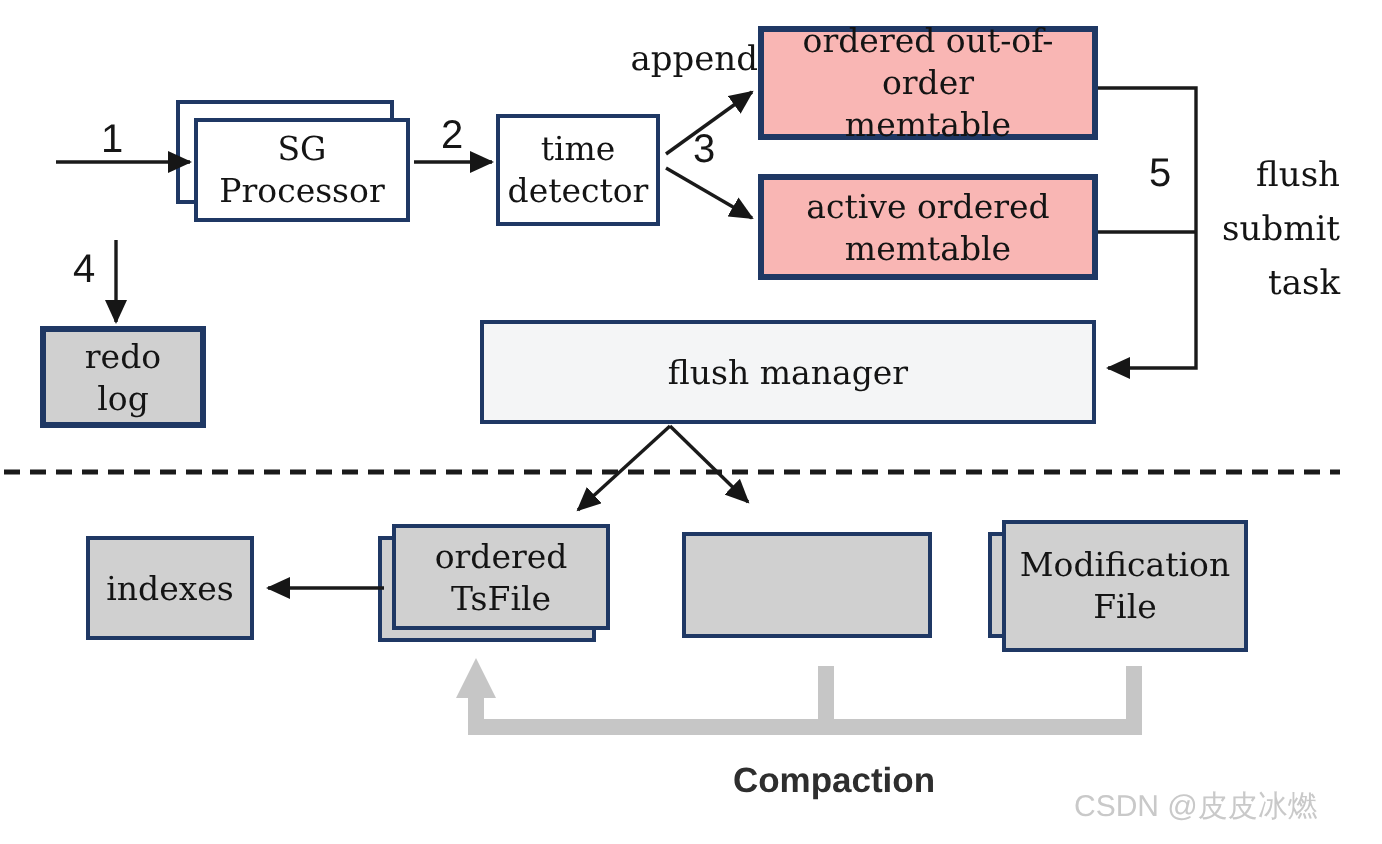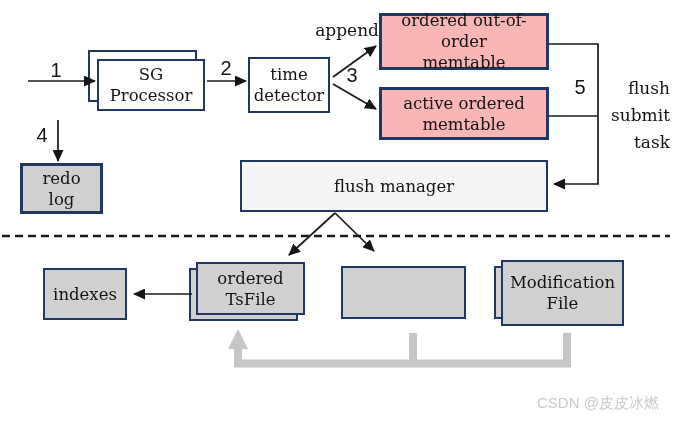--- a/index.html
+++ b/index.html
@@ -48,20 +48,21 @@
   <div class="num" style="left:341px;top:64px;">3</div>
   <div class="num" style="left:31px;top:124px;">4</div>
   <div class="num" style="left:569px;top:76px;">5</div>
 
   <div class="freelabel" style="left:303px;top:20px;width:76px;">append</div>
   <div class="freelabel submit-note" style="left:606px;top:75px;width:64px;">
     <div>flush</div>
     <div>submit</div>
     <div>task</div>
   </div>
+  <div class="compaction-label" style="left:352px;top:380px;width:130px;">Compaction</div>
   <div class="watermark" style="left:537px;top:394px;">CSDN @皮皮冰燃</div>
 
   <div class="box" style="left:88px;top:50px;width:109px;height:52px;"></div>
   <div class="box" style="left:97px;top:59px;width:108px;height:52px;">
     <div>SG</div>
     <div>Processor</div>
   </div>
 
   <div class="box" style="left:248px;top:57px;width:82px;height:56px;">
     <div>time</div>

